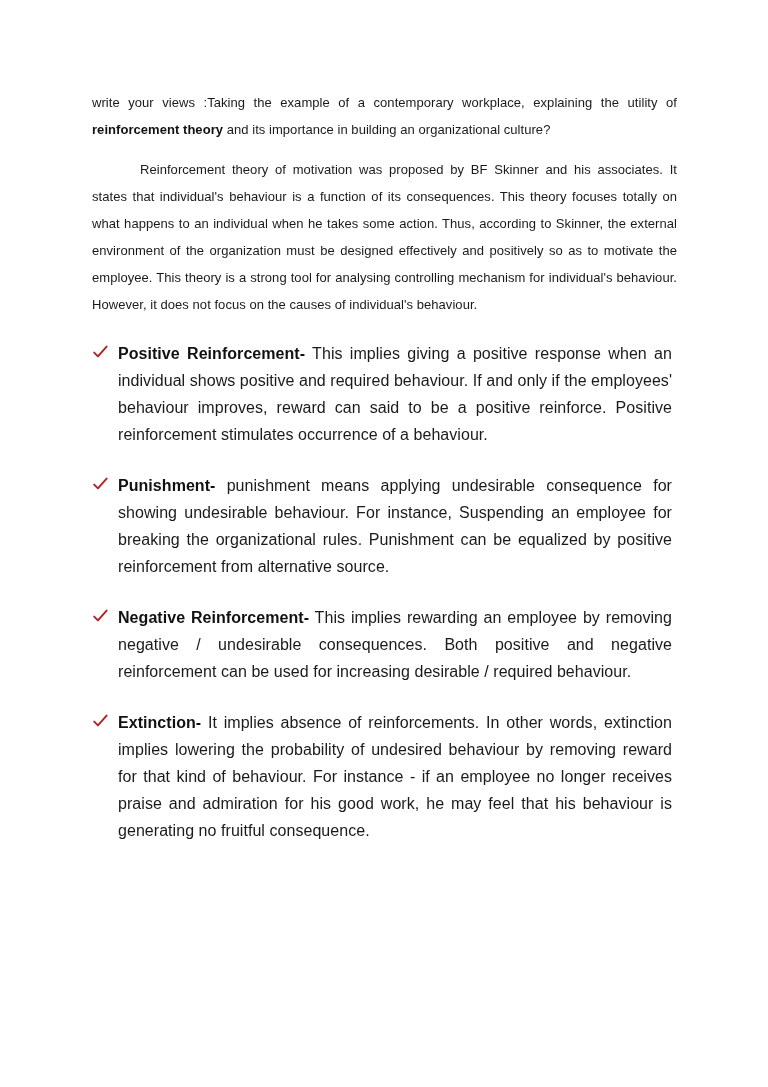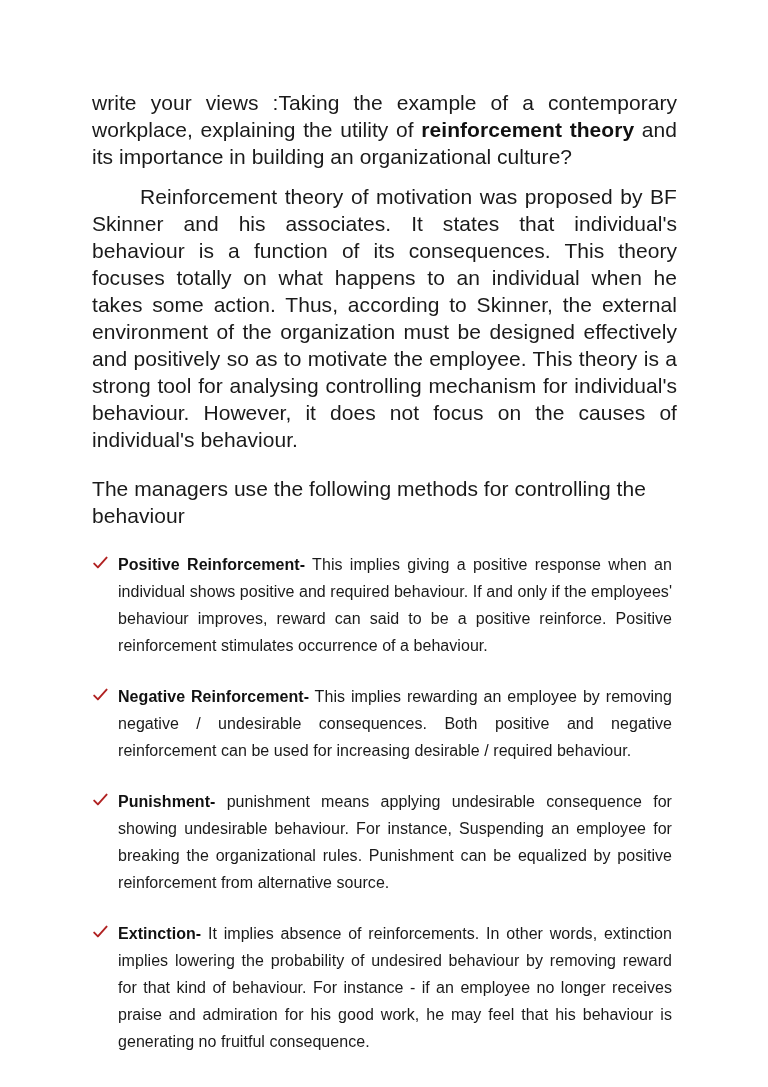--- a/index.html
+++ b/index.html
@@ -22,21 +22,21 @@
     box-sizing: border-box;
   }
   .content {
     position: absolute;
     left: 92px;
     top: 89px;
     width: 585px;
   }
   .para {
     margin: 0;
-    font-size: 21px;
+    font-size: 13px;
     line-height: 27px;
     text-align: justify;
     text-justify: inter-word;
     color: #1a1a1a;
     letter-spacing: 0.05px;
   }
   .para.intro {
     margin-bottom: 13px;
   }
   .para.body-para {
@@ -96,49 +96,48 @@
 </head>
 <body>
 
 <div class="page">
   <div class="content">
 
     <p class="para intro"><span>write your views :Taking the example of a contemporary workplace, explaining the utility of </span><b>reinforcement theory</b><span> and its importance in building an organizational culture?</span></p>
 
     <p class="para body-para">Reinforcement theory of motivation was proposed by BF Skinner and his associates. It states that individual's behaviour is a function of its consequences. This theory focuses totally on what happens to an individual when he takes some action. Thus, according to Skinner, the external environment of the organization must be designed effectively and positively so as to motivate the employee. This theory is a strong tool for analysing controlling mechanism for individual's behaviour. However, it does not focus on the causes of individual's behaviour.</p>
 
-    <p class="para leadin">The managers use the following methods for controlling the behaviour</p>
 
     <ul class="bullet-list">
 
       <li class="bullet-item">
         <span class="check-icon">
           <svg width="15" height="15" viewBox="0 0 15 15" aria-hidden="true">
             <path d="M1.2 7.6 L4.9 11.4 L13.6 1.6" fill="none" stroke="#b12222" stroke-width="1.9" stroke-linecap="round" stroke-linejoin="round"></path>
           </svg>
         </span>
         <span class="bullet-text"><span class="term">Positive Reinforcement-</span><span> This implies giving a positive response when an individual shows positive and required behaviour. If and only if the employees' behaviour improves, reward can said to be a positive reinforce. Positive reinforcement stimulates occurrence of a behaviour.</span></span>
       </li>
 
       <li class="bullet-item">
         <span class="check-icon">
           <svg width="15" height="15" viewBox="0 0 15 15" aria-hidden="true">
             <path d="M1.2 7.6 L4.9 11.4 L13.6 1.6" fill="none" stroke="#b12222" stroke-width="1.9" stroke-linecap="round" stroke-linejoin="round"></path>
           </svg>
         </span>
-        <span class="bullet-text"><span class="term">Negative Reinforcement-</span><span> This implies rewarding an employee by removing negative / undesirable consequences. Both positive and negative reinforcement can be used for increasing desirable / required behaviour.</span></span>
+        <span class="bullet-text"><span class="term">Punishment-</span><span> punishment means applying undesirable consequence for showing undesirable behaviour. For instance, Suspending an employee for breaking the organizational rules. Punishment can be equalized by positive reinforcement from alternative source.</span></span>
       </li>
 
       <li class="bullet-item">
         <span class="check-icon">
           <svg width="15" height="15" viewBox="0 0 15 15" aria-hidden="true">
             <path d="M1.2 7.6 L4.9 11.4 L13.6 1.6" fill="none" stroke="#b12222" stroke-width="1.9" stroke-linecap="round" stroke-linejoin="round"></path>
           </svg>
         </span>
-        <span class="bullet-text"><span class="term">Punishment-</span><span> punishment means applying undesirable consequence for showing undesirable behaviour. For instance, Suspending an employee for breaking the organizational rules. Punishment can be equalized by positive reinforcement from alternative source.</span></span>
+        <span class="bullet-text"><span class="term">Negative Reinforcement-</span><span> This implies rewarding an employee by removing negative / undesirable consequences. Both positive and negative reinforcement can be used for increasing desirable / required behaviour.</span></span>
       </li>
 
       <li class="bullet-item">
         <span class="check-icon">
           <svg width="15" height="15" viewBox="0 0 15 15" aria-hidden="true">
             <path d="M1.2 7.6 L4.9 11.4 L13.6 1.6" fill="none" stroke="#b12222" stroke-width="1.9" stroke-linecap="round" stroke-linejoin="round"></path>
           </svg>
         </span>
         <span class="bullet-text"><span class="term">Extinction-</span><span> It implies absence of reinforcements. In other words, extinction implies lowering the probability of undesired behaviour by removing reward for that kind of behaviour. For instance - if an employee no longer receives praise and admiration for his good work, he may feel that his behaviour is generating no fruitful consequence.</span></span>
       </li>

